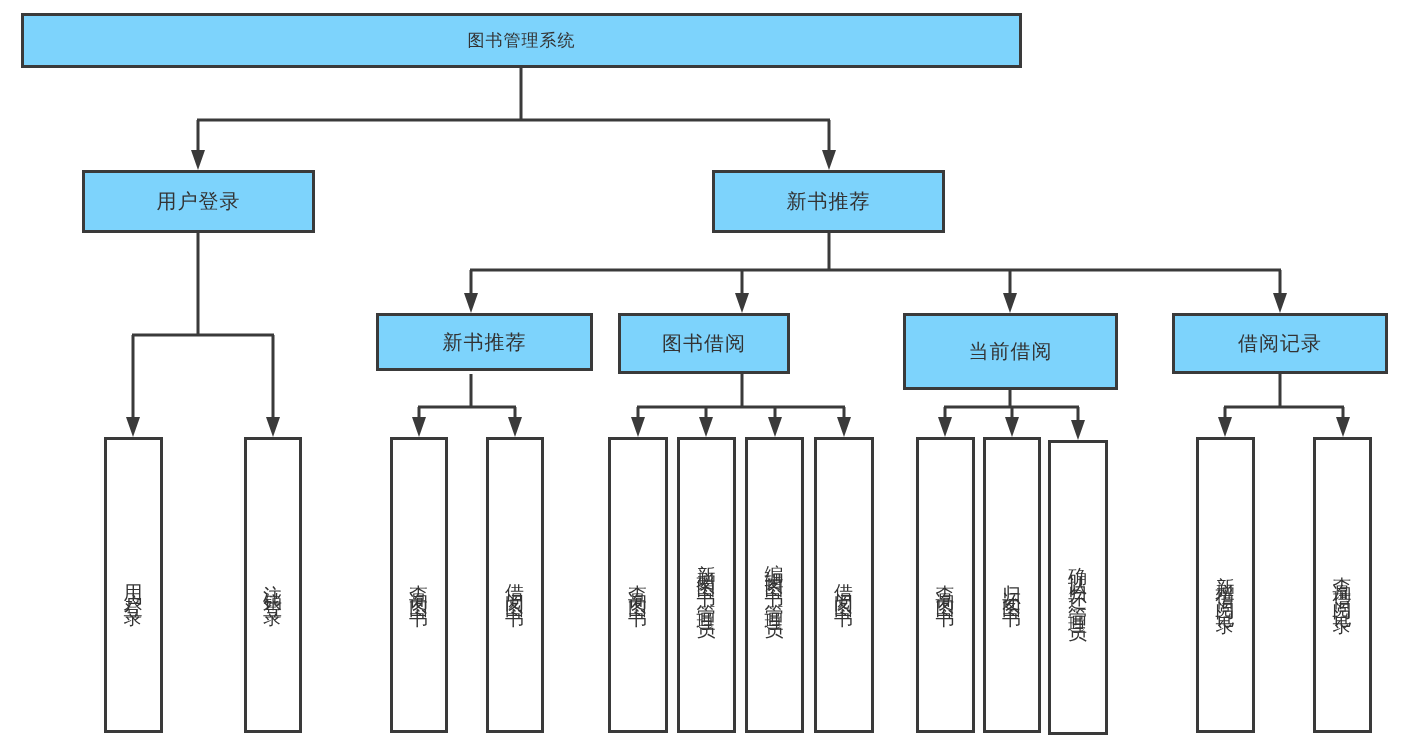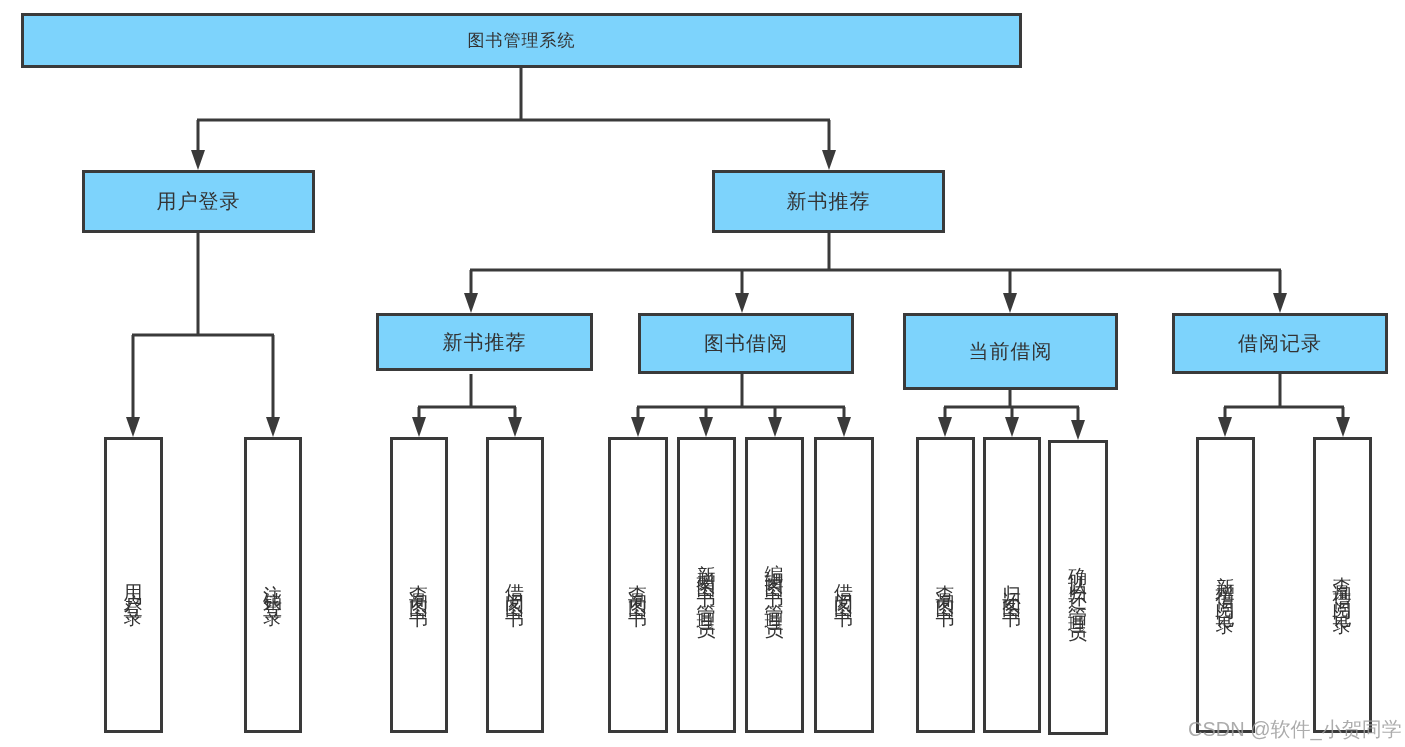--- a/index.html
+++ b/index.html
@@ -91,21 +91,21 @@
   <div class="hbox" style="left:82px;top:170px;width:233px;height:63px">
     <span>用户登录</span>
   </div>
   <div class="hbox" style="left:712px;top:170px;width:233px;height:63px">
     <span>新书推荐</span>
   </div>
 
   <div class="hbox" style="left:376px;top:313px;width:217px;height:58px">
     <span>新书推荐</span>
   </div>
-  <div class="hbox" style="left:638px;top:313px;width:216px;height:61px">
+  <div class="hbox" style="left:618px;top:313px;width:172px;height:61px">
     <span>图书借阅</span>
   </div>
   <div class="hbox" style="left:903px;top:313px;width:215px;height:77px">
     <span>当前借阅</span>
   </div>
   <div class="hbox" style="left:1172px;top:313px;width:216px;height:61px">
     <span>借阅记录</span>
   </div>
 
   <div class="vbox" style="left:104px;top:437px;width:59px;height:296px">
@@ -145,15 +145,14 @@
     <span>确认归还（管理员）</span>
   </div>
 
   <div class="vbox" style="left:1196px;top:437px;width:59px;height:296px">
     <span>新增借阅记录</span>
   </div>
   <div class="vbox" style="left:1313px;top:437px;width:59px;height:296px">
     <span>查询借阅记录</span>
   </div>
 
-  <div class="watermark">CSDN @软件_小贺同学</div>
 
 </div>
 
 </body></html>

